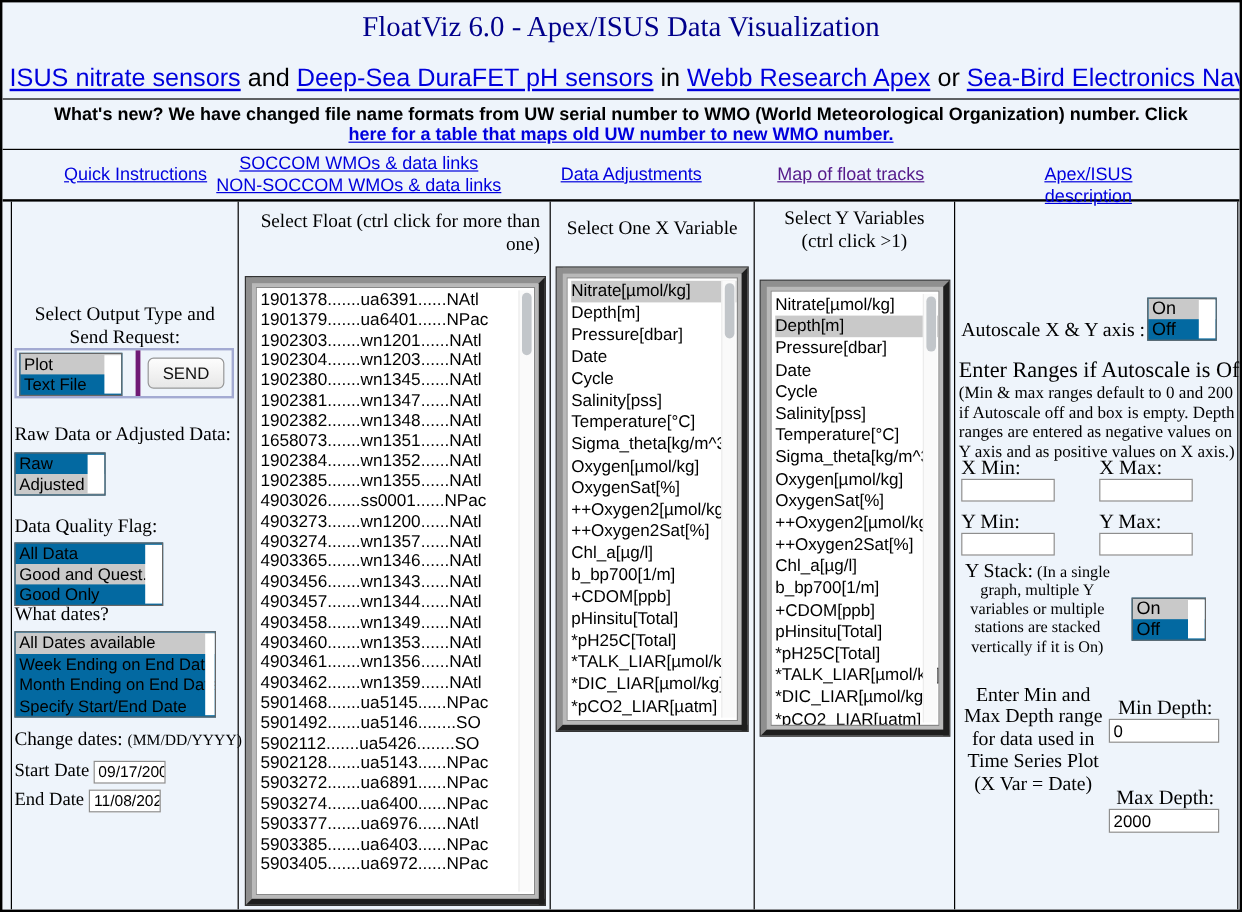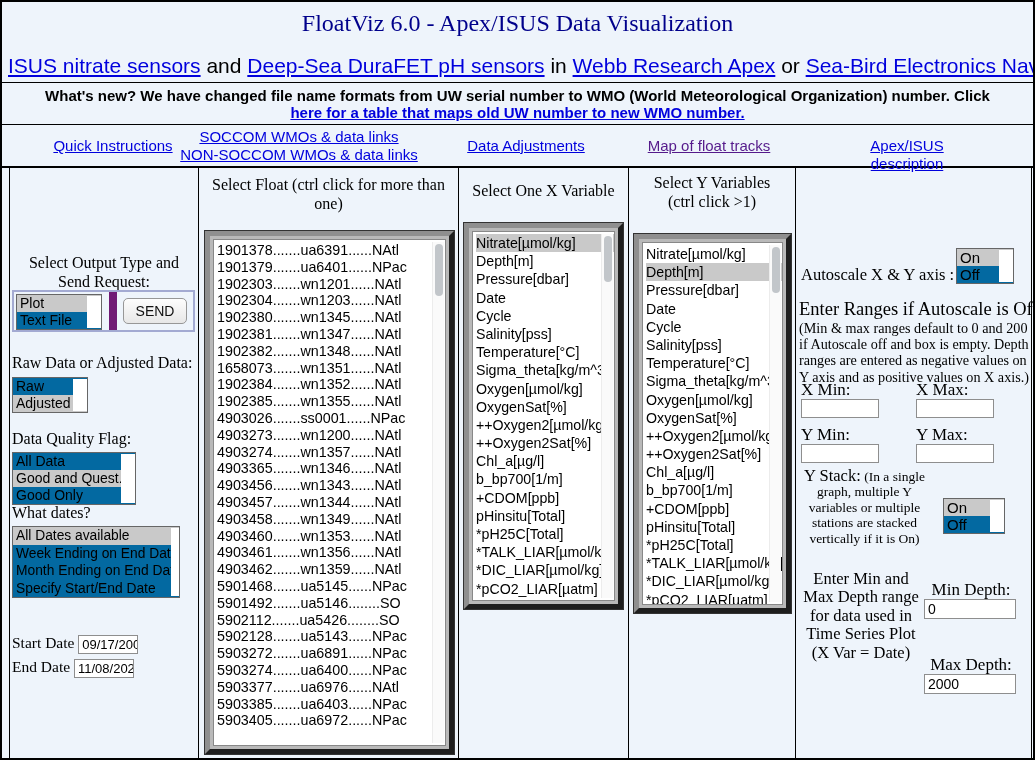--- a/index.html
+++ b/index.html
@@ -44,21 +44,21 @@
 
   
   .listbox { position:relative; background:#0369a1; border:1px solid #666; font-family:"Liberation Sans","DejaVu Sans",sans-serif; overflow:hidden; }
   .listbox .opt { padding-left:3px; white-space:nowrap; }
   .opt.sel { background:#c9c9c9; }
   .strip { position:absolute; top:1px; bottom:1px; right:0; background:#fff; }
 
   
   .out-head { top:85px; }
   .sendbox { position:absolute; left:2px; top:122px; width:183px; height:42px; border:2px solid #a3aad2; display:flex; }
-  .sendbox .cellA { width:103px; border-right:8px solid #701a75; padding:2px; }
+  .sendbox .cellA { width:103px; border-right:4px solid #701a75; padding:2px; }
   .sendbox .cellB { flex:1; display:flex; align-items:center; justify-content:center; }
   .outlist { width:86px; font-size:14px; }
   .outlist .opt { height:17px; line-height:17px; }
   .btn { width:64px; height:26px; border:1px solid #979797; border-radius:5px; background:linear-gradient(#fdfdfd,#e7e7e7); font-family:"Liberation Sans","DejaVu Sans",sans-serif; font-size:14px; color:#111; text-align:center; line-height:24px; cursor:pointer; }
   .lbl { position:absolute; left:2px; font-size:16px; white-space:nowrap; }
   .rawlist   { left:2px; top:209px; width:76px;  font-size:14px; }
   .rawlist .opt, .dqlist .opt { height:17px; line-height:17px; }
   .dqlist    { left:2px; top:284px; width:124px; font-size:14px; }
   .dateslist { left:2px; top:358px; width:168px; font-size:13.8px; }
   .dateslist .opt { height:17.5px; line-height:17.5px; }
@@ -145,26 +145,27 @@
 
       <div class="lbl" style="top:336px;">What dates?</div>
       <div class="listbox dateslist" style="position:absolute;">
           <div class="opt sel">All Dates available</div>
           <div class="opt">Week Ending on End Date</div>
           <div class="opt">Month Ending on End Date</div>
           <div class="opt">Specify Start/End Date</div>
           <div class="strip" style="width: 8px;"></div>
         </div>
 
+      <div class="lbl" style="top:440px;"><span>Change dates:</span> <span class="small-hint">(MM/DD/YYYY)</span></div>
       <div class="drow" style="top:466px;"><span>Start Date</span> <input class="tinput dinput" value="09/17/2007" style=""></div>
       <div class="drow" style="top:490px;"><span>End Date</span> <input class="tinput dinput" value="11/08/2022" style=""></div>
     </div>
 
     <div class="col col2">
-      <div class="chead" style="top:7px;">Select Float (ctrl click for more than one)</div>
+      <div class="chead" style="top:7px;text-align:right;">Select Float (ctrl click for more than one)</div>
       <div class="frame" style="left:6px; top:63px; width:249px; height:523px;">
         <div class="inner floatrows">
           <div class="sbar">
               <div class="thumb" style="top:2px; height:52px;"></div>
             </div>
         <div class="opt">1901378.......ua6391......NAtl</div>
             <div class="opt">1901379.......ua6401......NPac</div>
             <div class="opt">1902303.......wn1201......NAtl</div>
             <div class="opt">1902304.......wn1203......NAtl</div>
             <div class="opt">1902380.......wn1345......NAtl</div>

